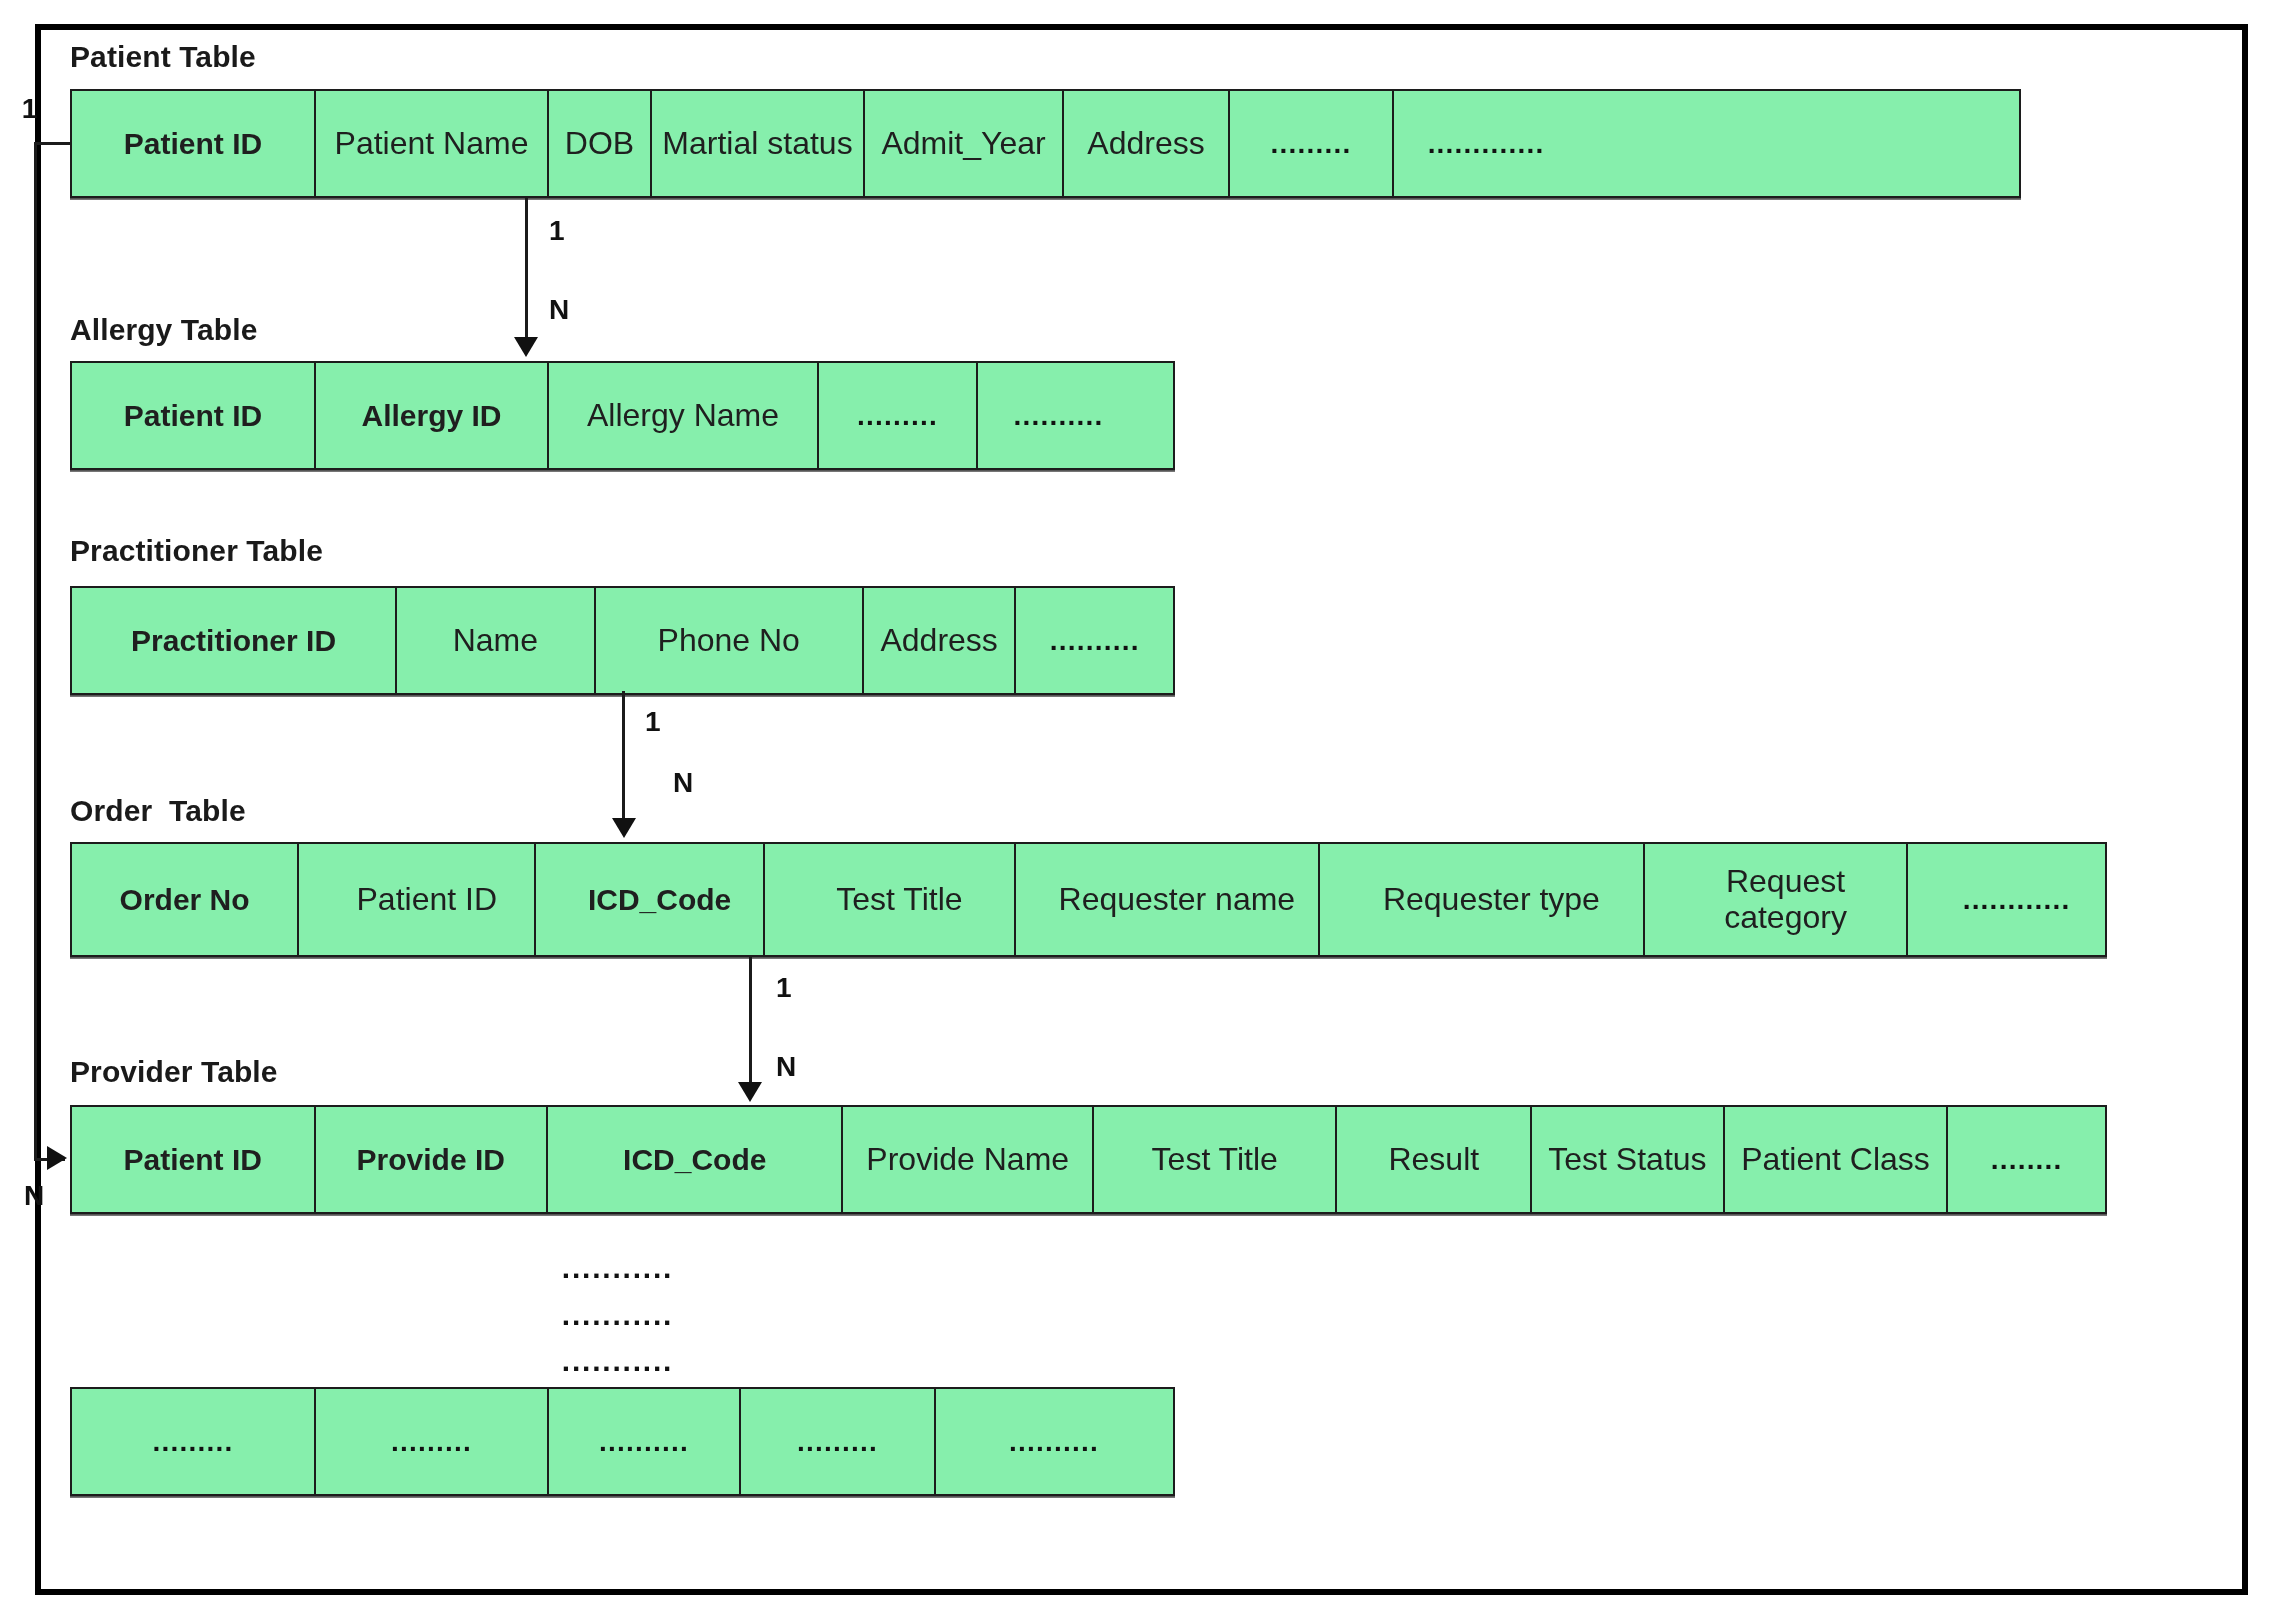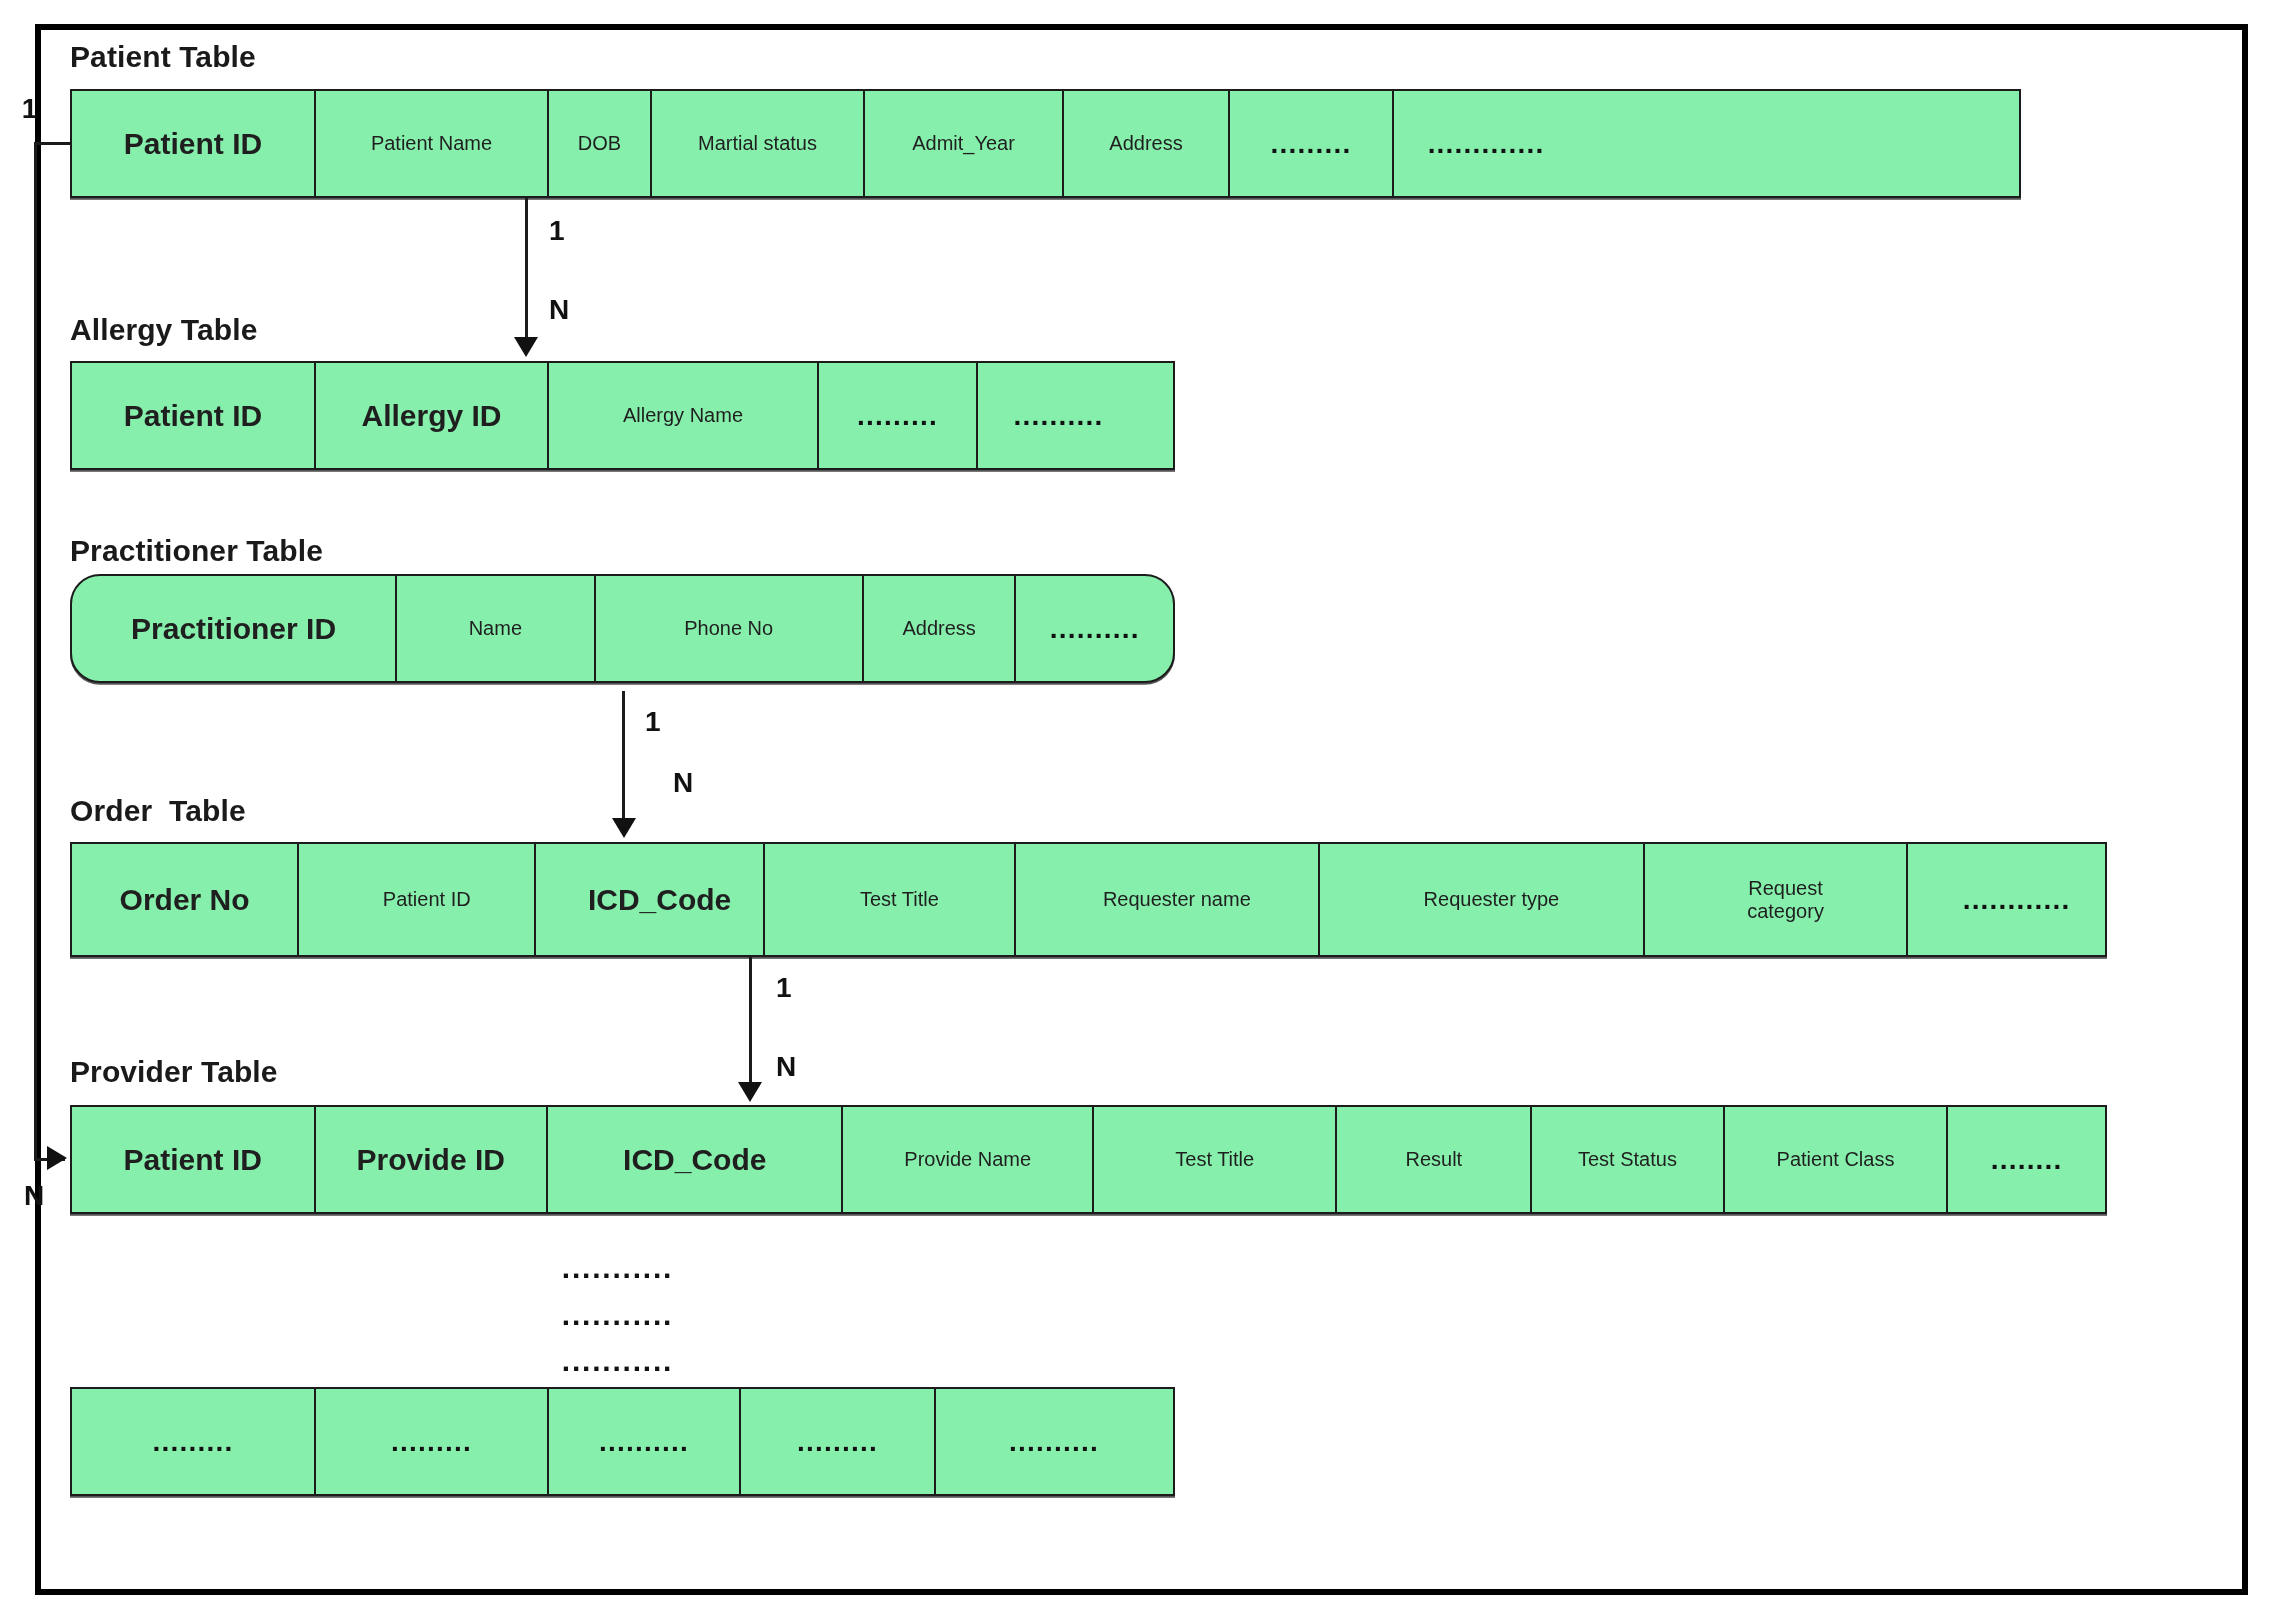--- a/index.html
+++ b/index.html
@@ -45,21 +45,21 @@
     background: #86efac;
     box-shadow: 0 1.8px 0 0 #555;
   }
   .etable .cell {
     border-right: 2.4px solid #1c1c1c;
     display: flex;
     align-items: center;
     justify-content: center;
     text-align: center;
     padding: 2.4px 3.6px;
-    font-size: 20px;
+    font-size: 32px;
     color: #1f1f1f;
     white-space: pre-line;
     line-height: 1.12;
     overflow: hidden;
   }
   .etable .cell:last-child { border-right: none; }
   .etable .cell.key { font-weight: 700; font-size: 30px; }
   .etable .cell.dots {
     font-size: 28px;
     letter-spacing: 1.2px;
@@ -136,21 +136,21 @@
       <div class="etable" id="tbl-allergy" style="left:29px; top:331px; width:1105px; height:109px;">
         <div class="cell key" style="width:244px;">Patient ID</div>
         <div class="cell key" style="width:233px;">Allergy ID</div>
         <div class="cell" style="width:270px;">Allergy Name</div>
         <div class="cell dots" style="width:159px;">.........</div>
         <div class="cell dots" style="width:161px;">..........</div>
       </div>
 
       <div class="caption" style="left:29px; top:506px;">Practitioner Table</div>
 
-      <div class="etable" id="tbl-practitioner" style="left:29px; top:544px; width:1105px; height:109px;border-radius:30px;">
+      <div class="etable" id="tbl-practitioner" style="left:29px; top:556px; width:1105px; height:109px;">
         <div class="cell key" style="width:326px;">Practitioner ID</div>
         <div class="cell" style="width:199px;">Name</div>
         <div class="cell" style="width:269px;">Phone No</div>
         <div class="cell" style="width:153px;">Address</div>
         <div class="cell dots" style="width:157px;">..........</div>
       </div>
 
       <div class="caption" style="left:29px; top:766px;">Order  Table</div>
 
       <div class="etable" id="tbl-order" style="left:29px; top:812px; width:2037px; height:115px;gap:20px;">

